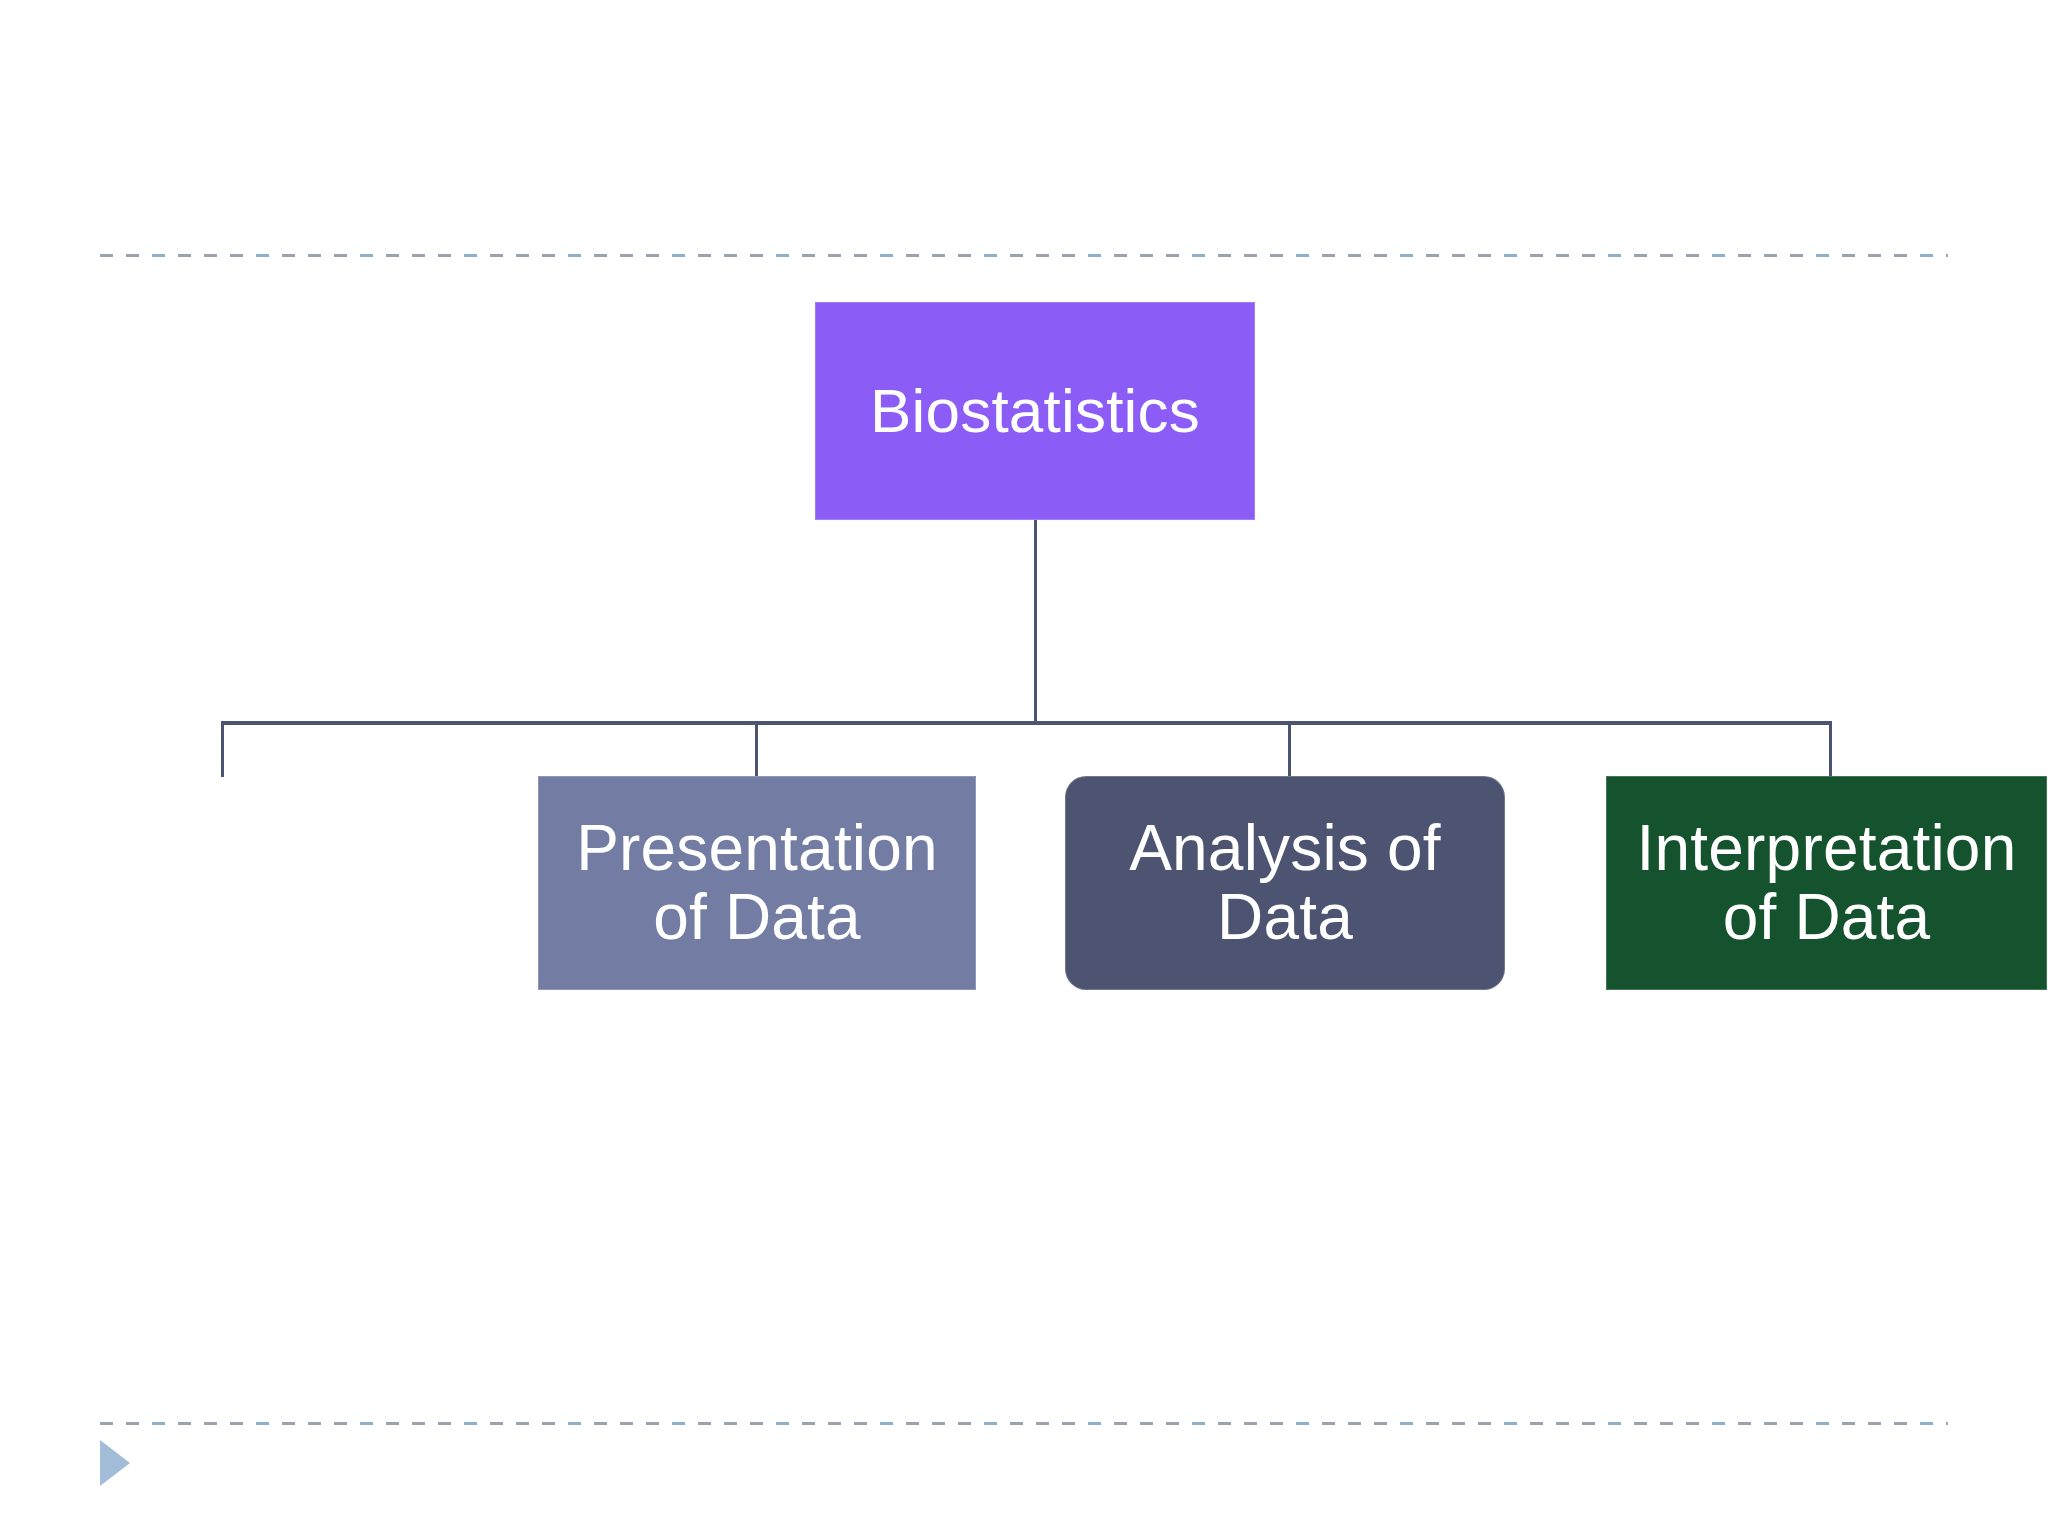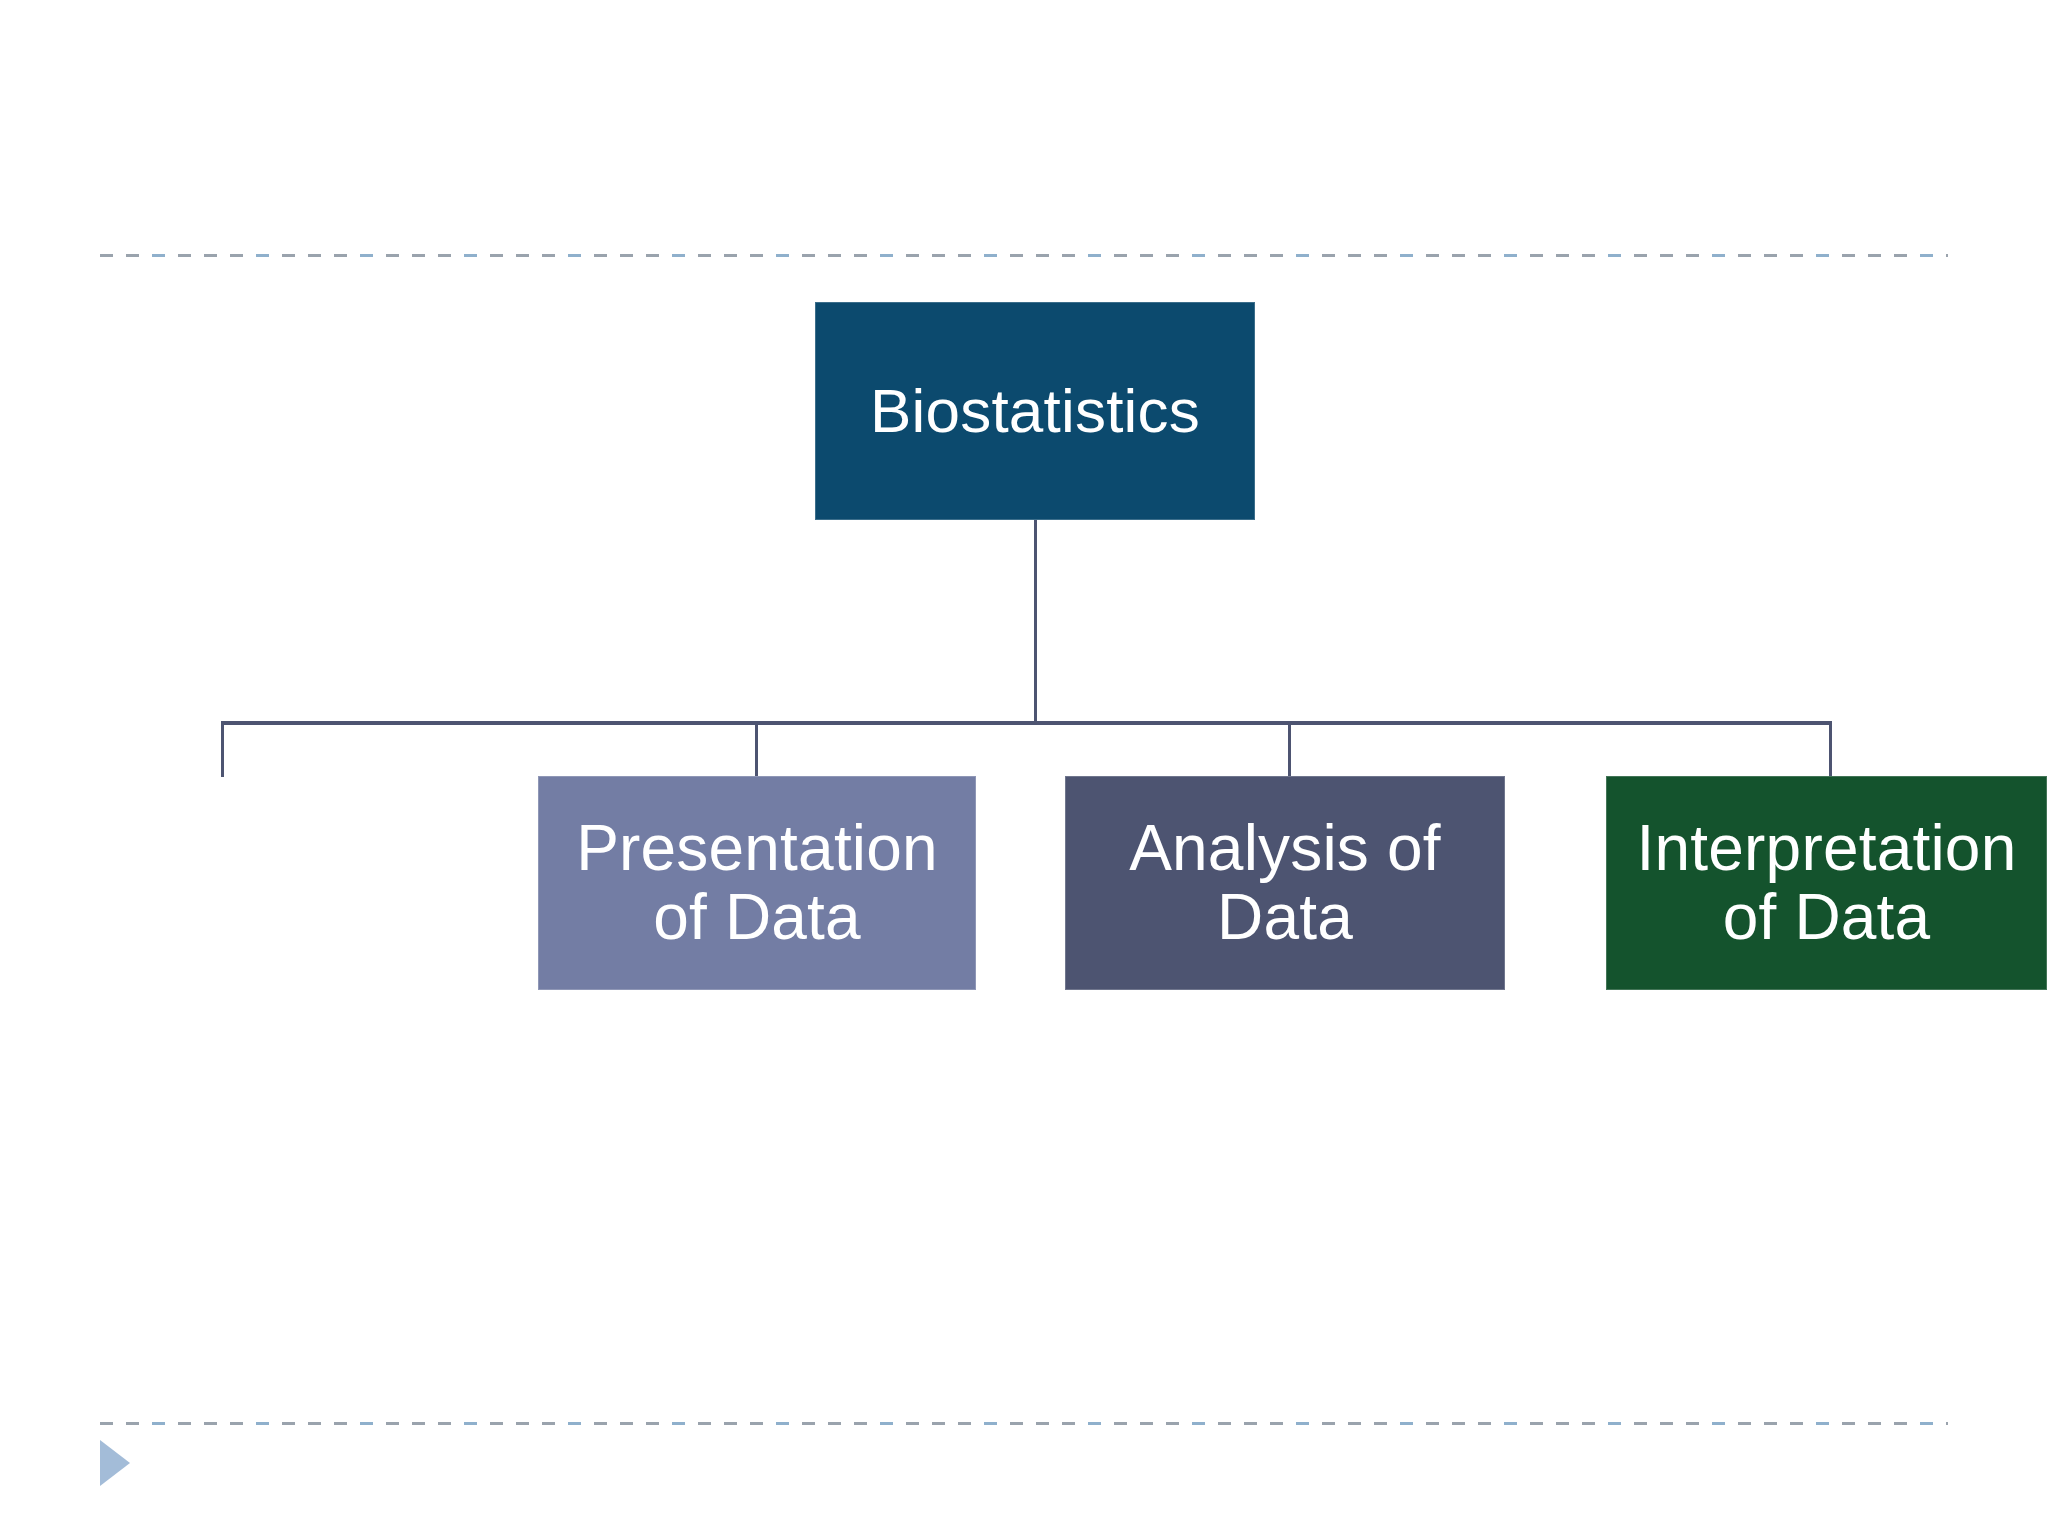--- a/index.html
+++ b/index.html
@@ -64,29 +64,29 @@
     letter-spacing: 0.2px;
     padding: 0 8px;
     border: 1px solid rgba(255,255,255,0.20);
   }
 
   .node-root {
     left: 815px;
     top: 302px;
     width: 440px;
     height: 218px;
-    background: #0c4a6e;
+    background: #8b5cf6;
     font-size: 62px;
   }
 
   .node-leaf { height: 214px; font-size: 64px; top: 776px; }
 
   .leaf-1 { left: 0px;    width: 442px; background: #727ca3; }
   .leaf-2 { left: 538px;  width: 438px; background: #737da4; }
-  .leaf-3 { left: 1065px; width: 440px; background: #4d5471; }
+  .leaf-3 { left: 1065px; width: 440px; background: #4d5471; border-radius: 21px; }
   .leaf-4 { left: 1606px; width: 441px; background: #14532d; }
 
   
   .conn {
     position: absolute;
     background: #4d5471;
   }
   .conn-trunk {
     left: 1034px;
     top: 520px;

